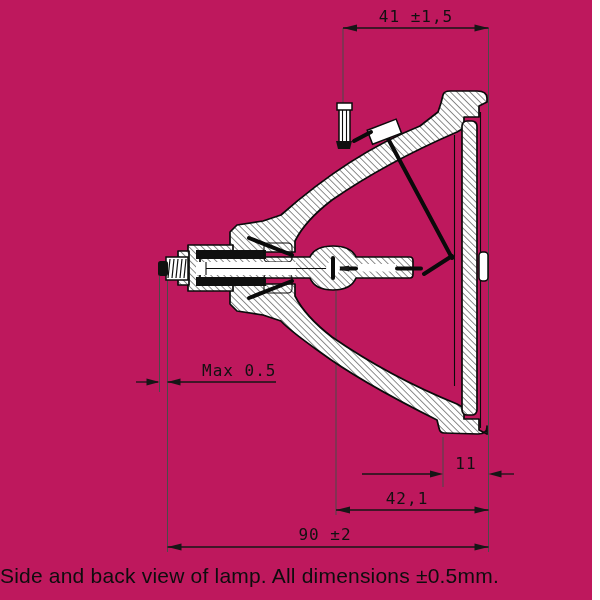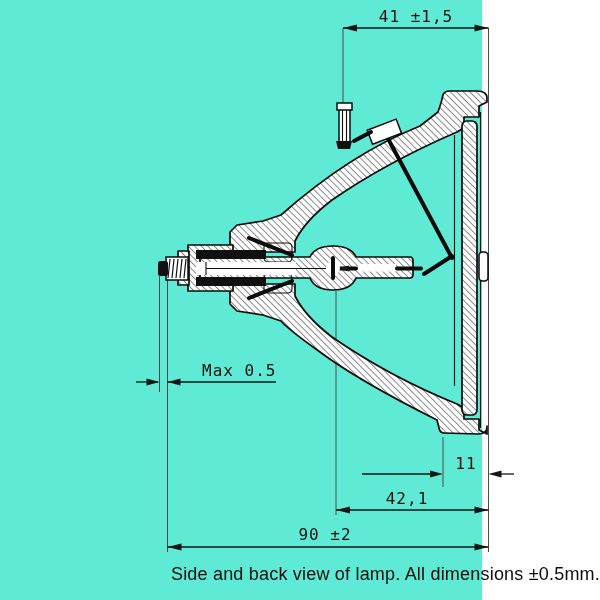--- a/index.html
+++ b/index.html
@@ -6,39 +6,39 @@
     margin: 0;
     padding: 0;
     width: 600px;
     height: 600px;
     background: #ffffff;
     overflow: hidden;
     font-family: "Liberation Sans", sans-serif;
   }
   .stage {
     position: relative;
-    width: 482px;
+    width: 592px;
     height: 600px;
-    background: #5eead4;
+    background: #be185d;
   }
   svg { display: block; }
   .dim-text {
     font-family: "DejaVu Sans Mono", monospace;
     font-size: 16px;
     letter-spacing: 1px;
     fill: #111111;
   }
   .caption {
     position: absolute;
     left: 0;
     top: 564px;
     width: 600px;
-    text-align: right;
+    text-align: left;
     font-family: "Liberation Sans", sans-serif;
-    font-size: 18px;
+    font-size: 21px;
     letter-spacing: 0.2px;
     color: #0d0d0d;
     white-space: nowrap;
   }
   .outline { fill: url(#hatch); stroke: #0b0b0b; stroke-width: 1.7; stroke-linejoin: round; }
   .thin    { stroke: #0b0b0b; stroke-width: 1.1; fill: none; }
   .ext     { stroke: #4a4a4a; stroke-width: 1; fill: none; }
   .dimline { stroke: #161616; stroke-width: 1.3; fill: none; }
   .arrow   { fill: #161616; stroke: none; }
   .wire    { stroke: #0a0a0a; stroke-width: 4; fill: none; stroke-linecap: round; }

